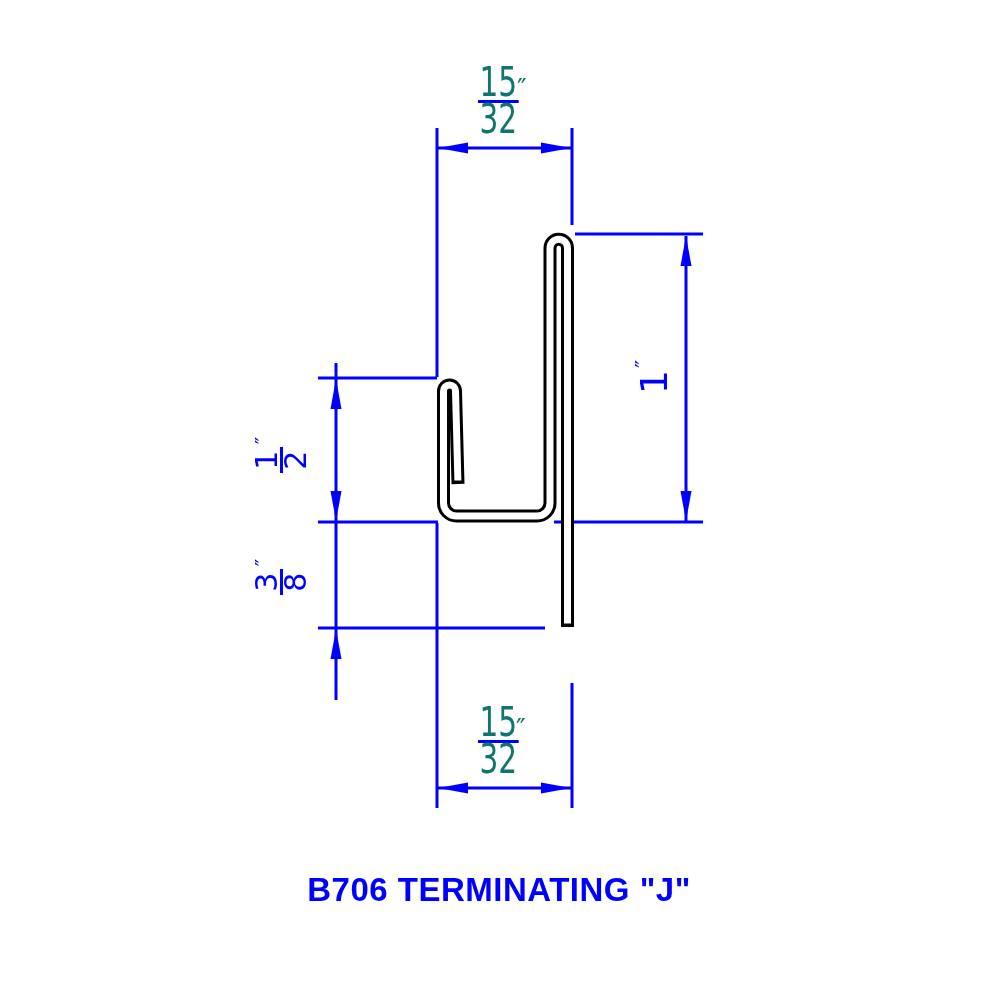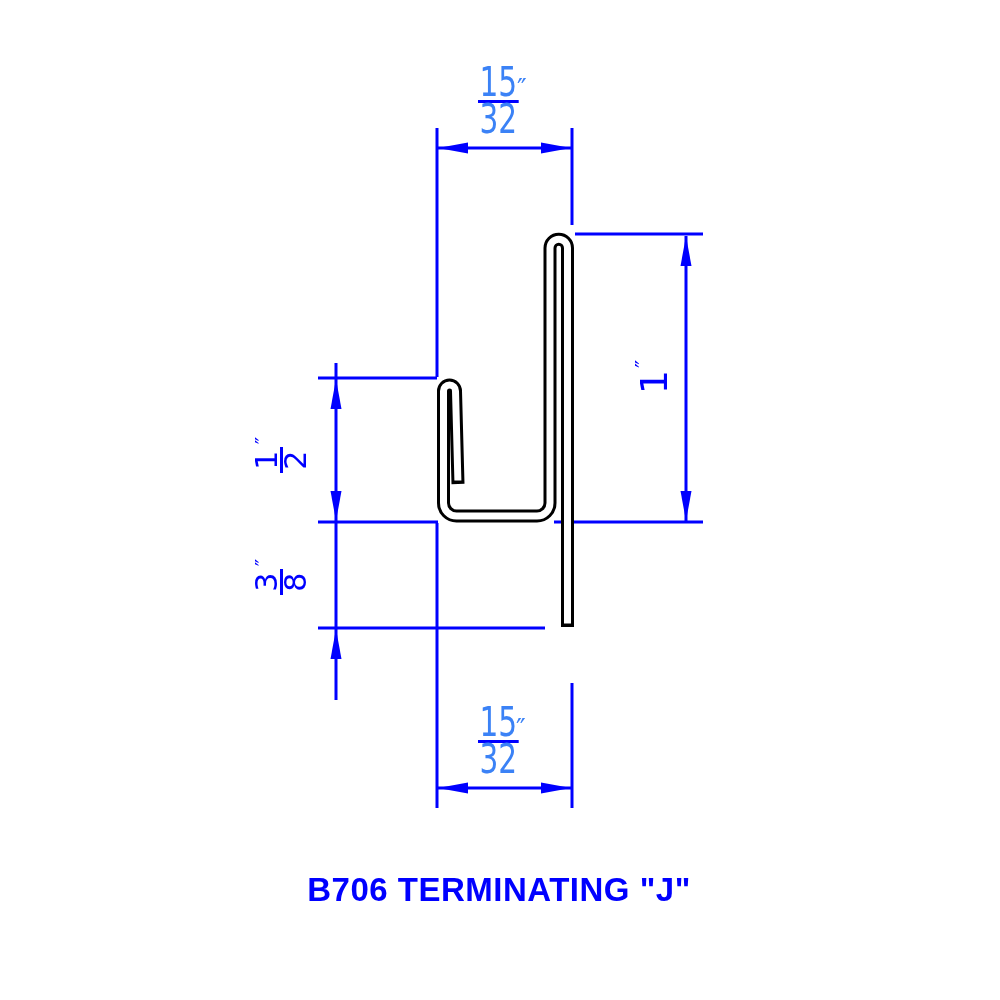--- a/index.html
+++ b/index.html
@@ -3,21 +3,21 @@
 <meta charset="utf-8">
 <style>
   html,body{margin:0;padding:0;background:#ffffff;}
   #stage{
     position:relative;width:1000px;height:1000px;background:#ffffff;
     overflow:hidden;font-family:"DejaVu Sans",sans-serif;color:#0000ff;
   }
   #stage svg{position:absolute;left:0;top:0;}
 
   
-  .dim-text{position:absolute;color:#3b82f6;white-space:nowrap;}
+  .dim-text{position:absolute;color:#0f766e;white-space:nowrap;}
 
   .frac{display:inline-flex;flex-direction:column;align-items:center;}
   .frac .num,.frac .den{display:block;text-align:center;line-height:.84;padding:0 2px;}
   .frac .den{border-top:3px solid #0000ff;align-self:stretch;}
 
   
   .frac-lg{font-size:40px;}
   .squeeze{transform:scaleX(.74);transform-origin:left top;display:inline-flex;}
   .prime-lg{position:absolute;font-size:26px;line-height:1;}
 

